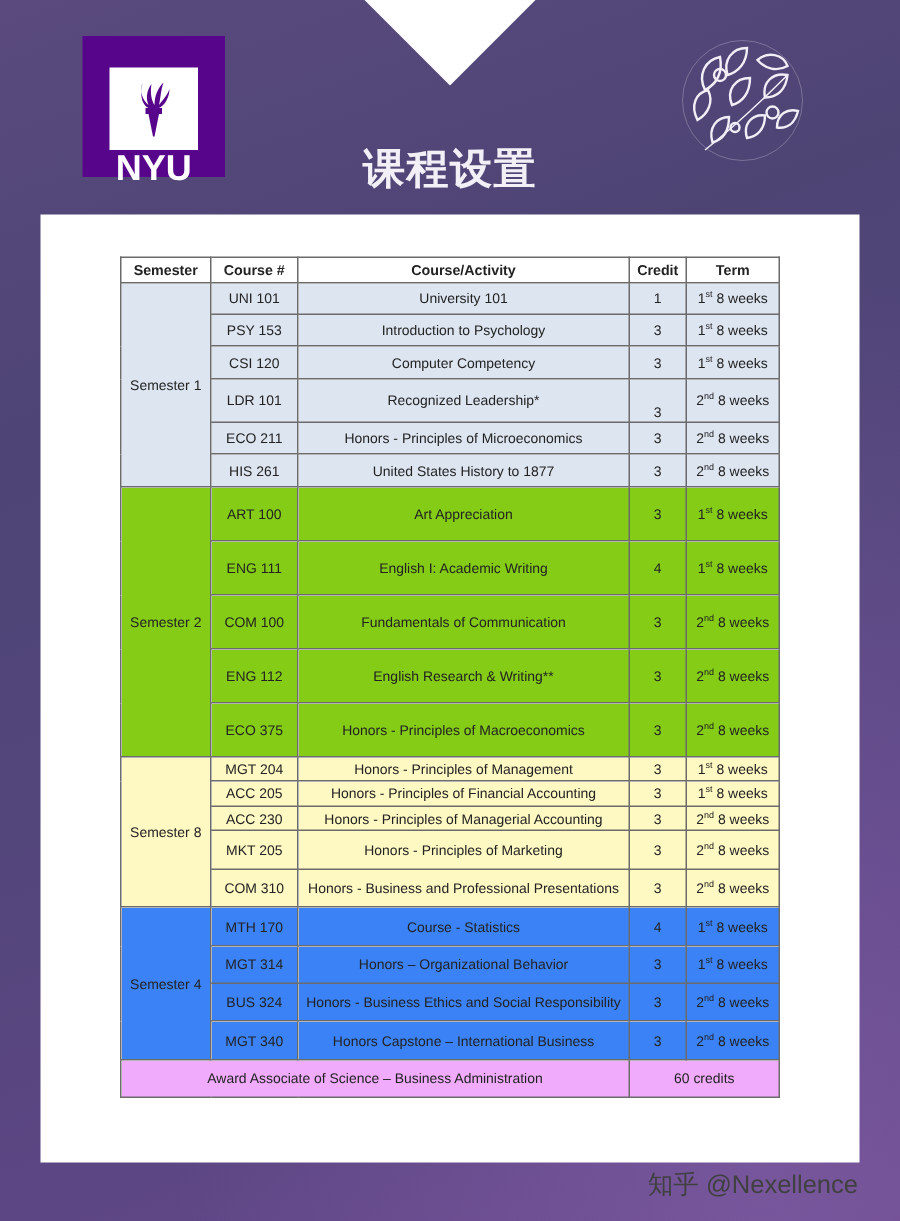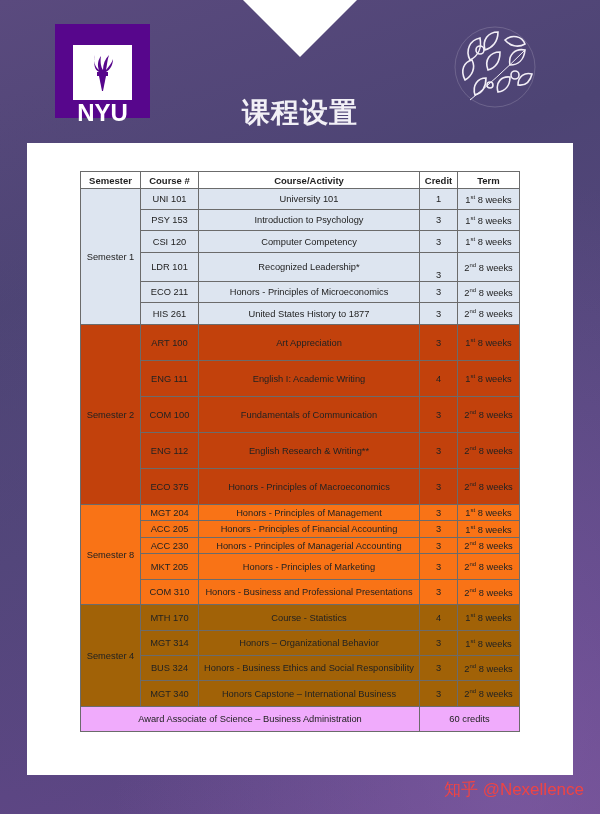--- a/index.html
+++ b/index.html
@@ -23,27 +23,27 @@
     color:#f2f0f6; font-size:28px; font-weight:bold; letter-spacing:1px; }
   .nex-logo { position:absolute; left:440px; top:20px; width:110px; height:112px; }
   .nex-text { position:absolute; left:440px; top:100px; width:110px; text-align:center;
     color:#eeeaf4; font-family:"Liberation Serif", serif; font-size:11.5px; letter-spacing:0.5px;margin-top:44px; }
   .panel { position:absolute; left:27px; top:143px; width:546px; height:632px; background:#ffffff; }
   table { position:absolute; left:53px; top:28px; border-collapse:collapse; width:439px; table-layout:fixed;
     font-family:"Liberation Sans", sans-serif; font-size:9.3px; color:#222; }
   td, th { border:1px solid #6b6b6b; text-align:center; padding:0; overflow:hidden; white-space:nowrap; }
   th { height:16px; font-weight:bold; font-size:9.5px; background:#fff; }
   .s1 td { background:#dde5f0; }
-  .s2 td { background:#c2410c; }
-  .s3 td { background:#f97316; }
-  .s4 td { background:#a16207; }
+  .s2 td { background:#84cc16; }
+  .s3 td { background:#fef9c3; }
+  .s4 td { background:#3b82f6; }
   .award td { background:#f0abfc; height:24px; }
   sup { font-size:6px; vertical-align:4px; }
   .credit-low { vertical-align:bottom; padding-bottom:1px; }
-  .watermark { position:absolute; right:16px; top:778px; color:#ef4444; font-size:17px; }
+  .watermark { position:absolute; right:28px; top:778px; color:#404040; font-size:17px; }
 </style>
 </head>
 <body>
 
 <div class="bg-glow"></div>
 <div class="notch"></div>
 
 <div class="nyu-logo">
   <div class="nyu-inner">
     <svg width="59" height="55" viewBox="0 0 59 55">

